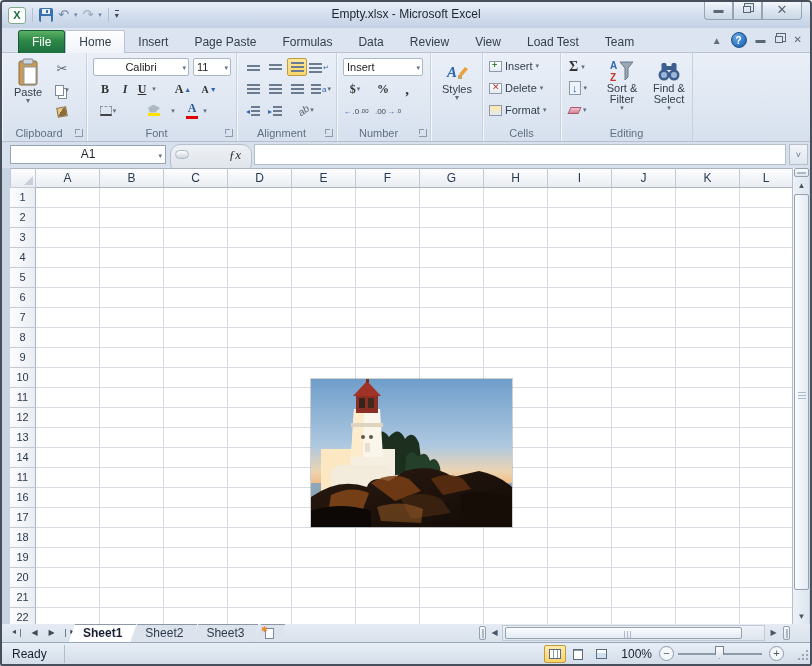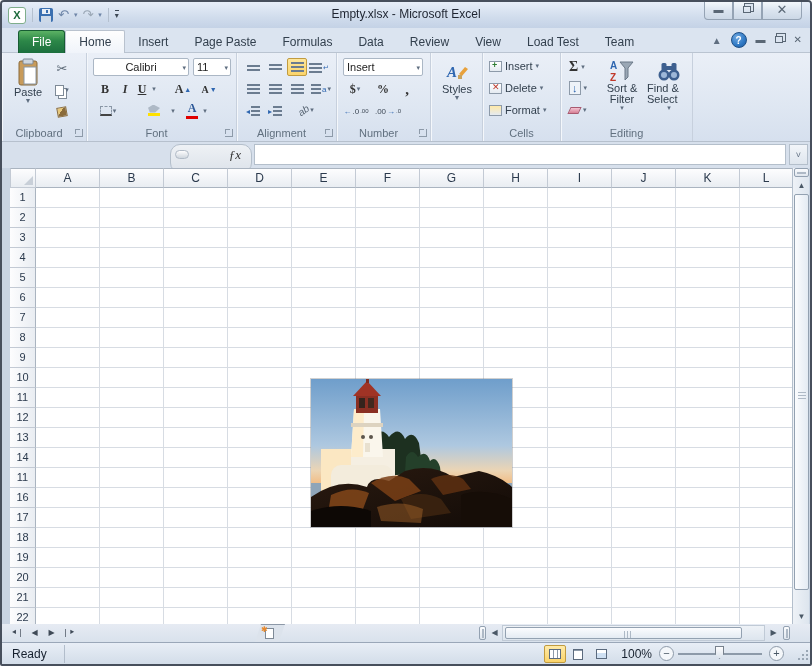--- a/index.html
+++ b/index.html
@@ -393,28 +393,29 @@
             <g fill="#3d5f8f">
               <circle cx="7" cy="16" r="5.5"></circle>
               <circle cx="17" cy="16" r="5.5"></circle>
               <rect x="4.5" y="4" width="5" height="9" rx="1.5"></rect>
               <rect x="14.5" y="4" width="5" height="9" rx="1.5"></rect>
               <rect x="9" y="7" width="6" height="4"></rect>
             </g>
             <circle cx="7" cy="16" r="3" fill="#9db7d8"></circle>
             <circle cx="17" cy="16" r="3" fill="#9db7d8"></circle>
           </svg>
-        <span style="line-height:11px;text-align:left;">Find &amp; Select</span>
+        <span style="line-height:11px;text-align:center;">Find &amp; Select</span>
         <span class="dd">▾</span>
       </div>
       <div class="rlabel" style="right:0;">Editing</div>
     </div>
   </div>
 
   <div class="abs fbar">
+    <div class="abs namebox"><span>A1</span><span class="dd">▾</span></div>
     <div class="abs fxpill">
       <span class="dot"></span>
       <span class="fx">ƒx</span>
     </div>
     <div class="abs ffield"></div>
     <div class="abs fchev">˅</div>
   </div>
 
   <div class="abs sheetframe"></div>
   <div class="abs corner"></div>
@@ -512,20 +513,25 @@
     <div class="varrow" style="bottom:0;">▼</div>
   </div>
 
   <div class="abs tabbar">
     <div class="abs navs">
       <span class="navbtn">⯇❘</span>
       <span class="navbtn">◀</span>
       <span class="navbtn">▶</span>
       <span class="navbtn">❘⯈</span>
     </div>
+    <div class="abs sheettabs" id="sheettabs">
+        <div class="sheettab active">Sheet1</div>
+        <div class="sheettab">Sheet2</div>
+        <div class="sheettab">Sheet3</div>
+      </div>
     <div class="abs instab" style="left:258px;top:0;">
       <span class="pg"></span>
       <span class="st">✱</span>
     </div>
     <div class="hsplit" style="left:477px;"></div>
     <div class="harrow" style="left:485px;">◀</div>
     <div class="htrack">
       <div class="hthumb"></div>
     </div>
     <div class="harrow" style="left:764px;">▶</div>

